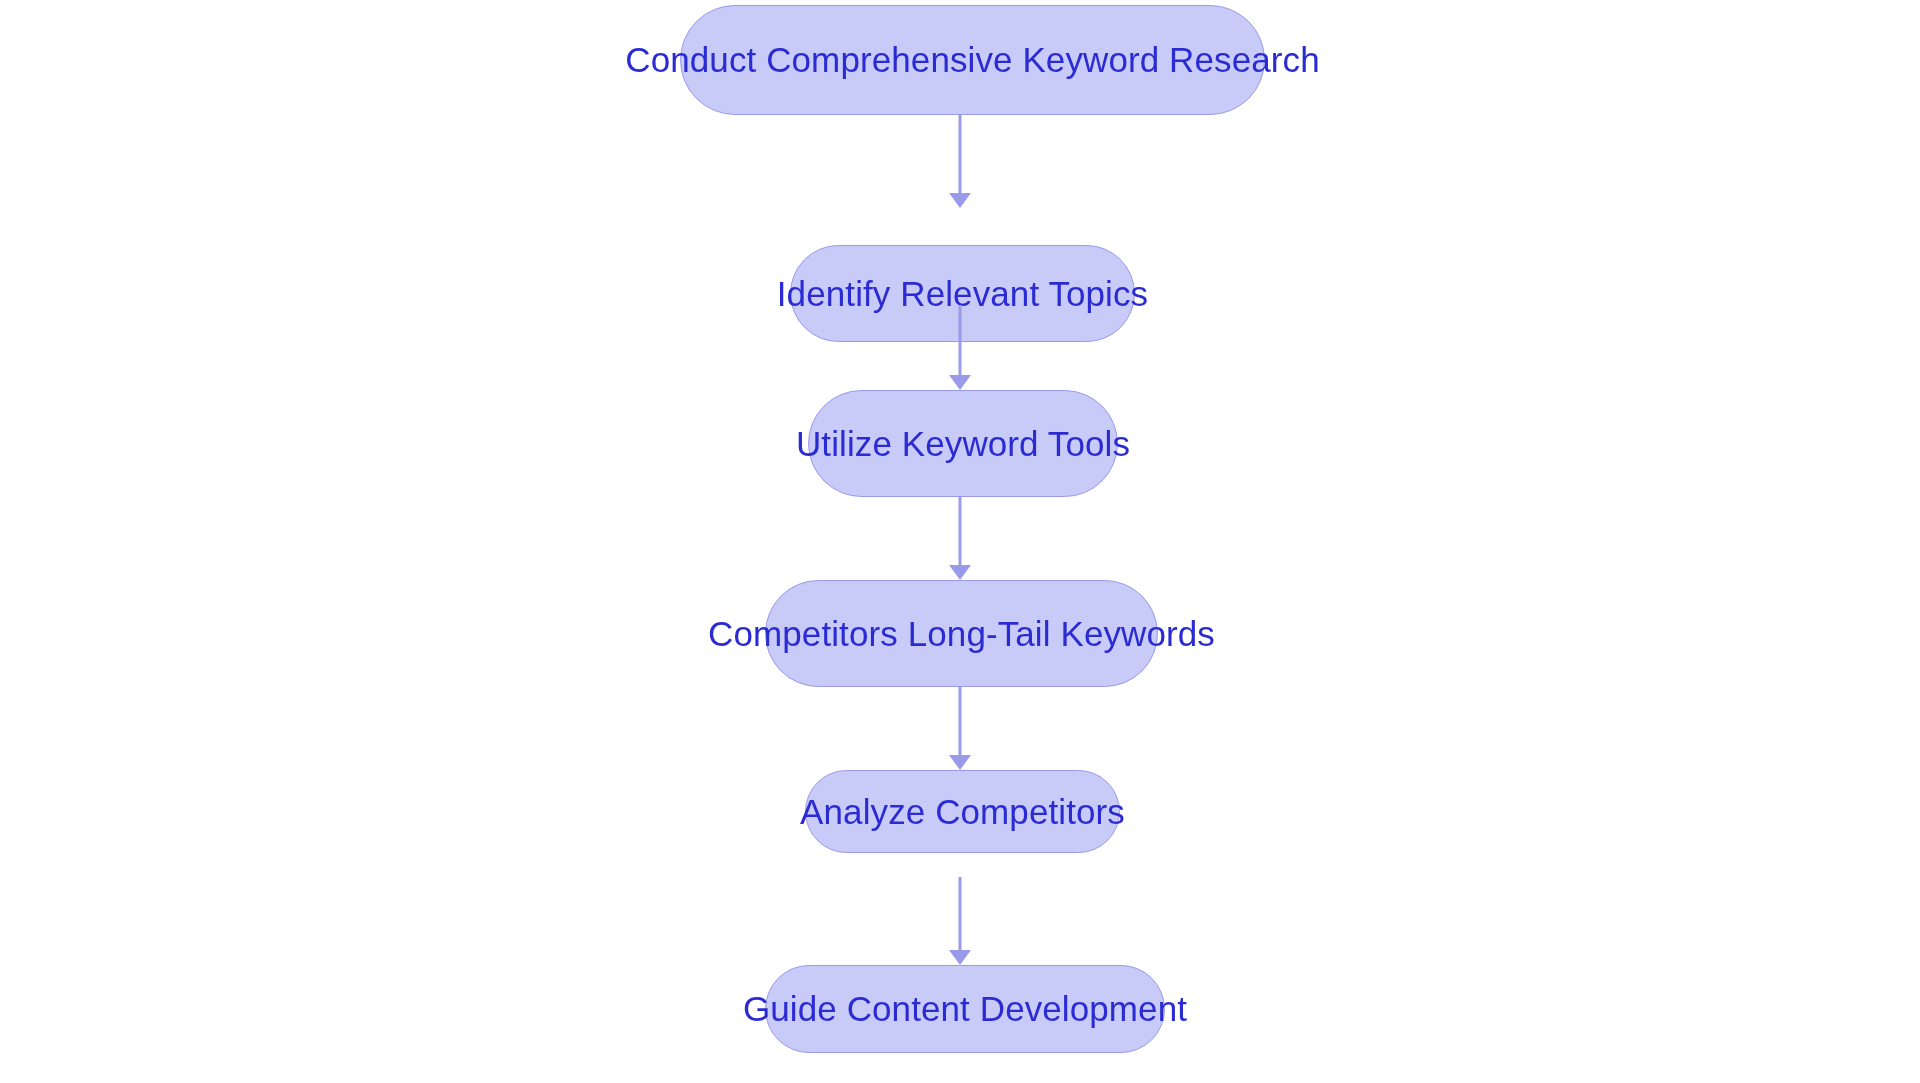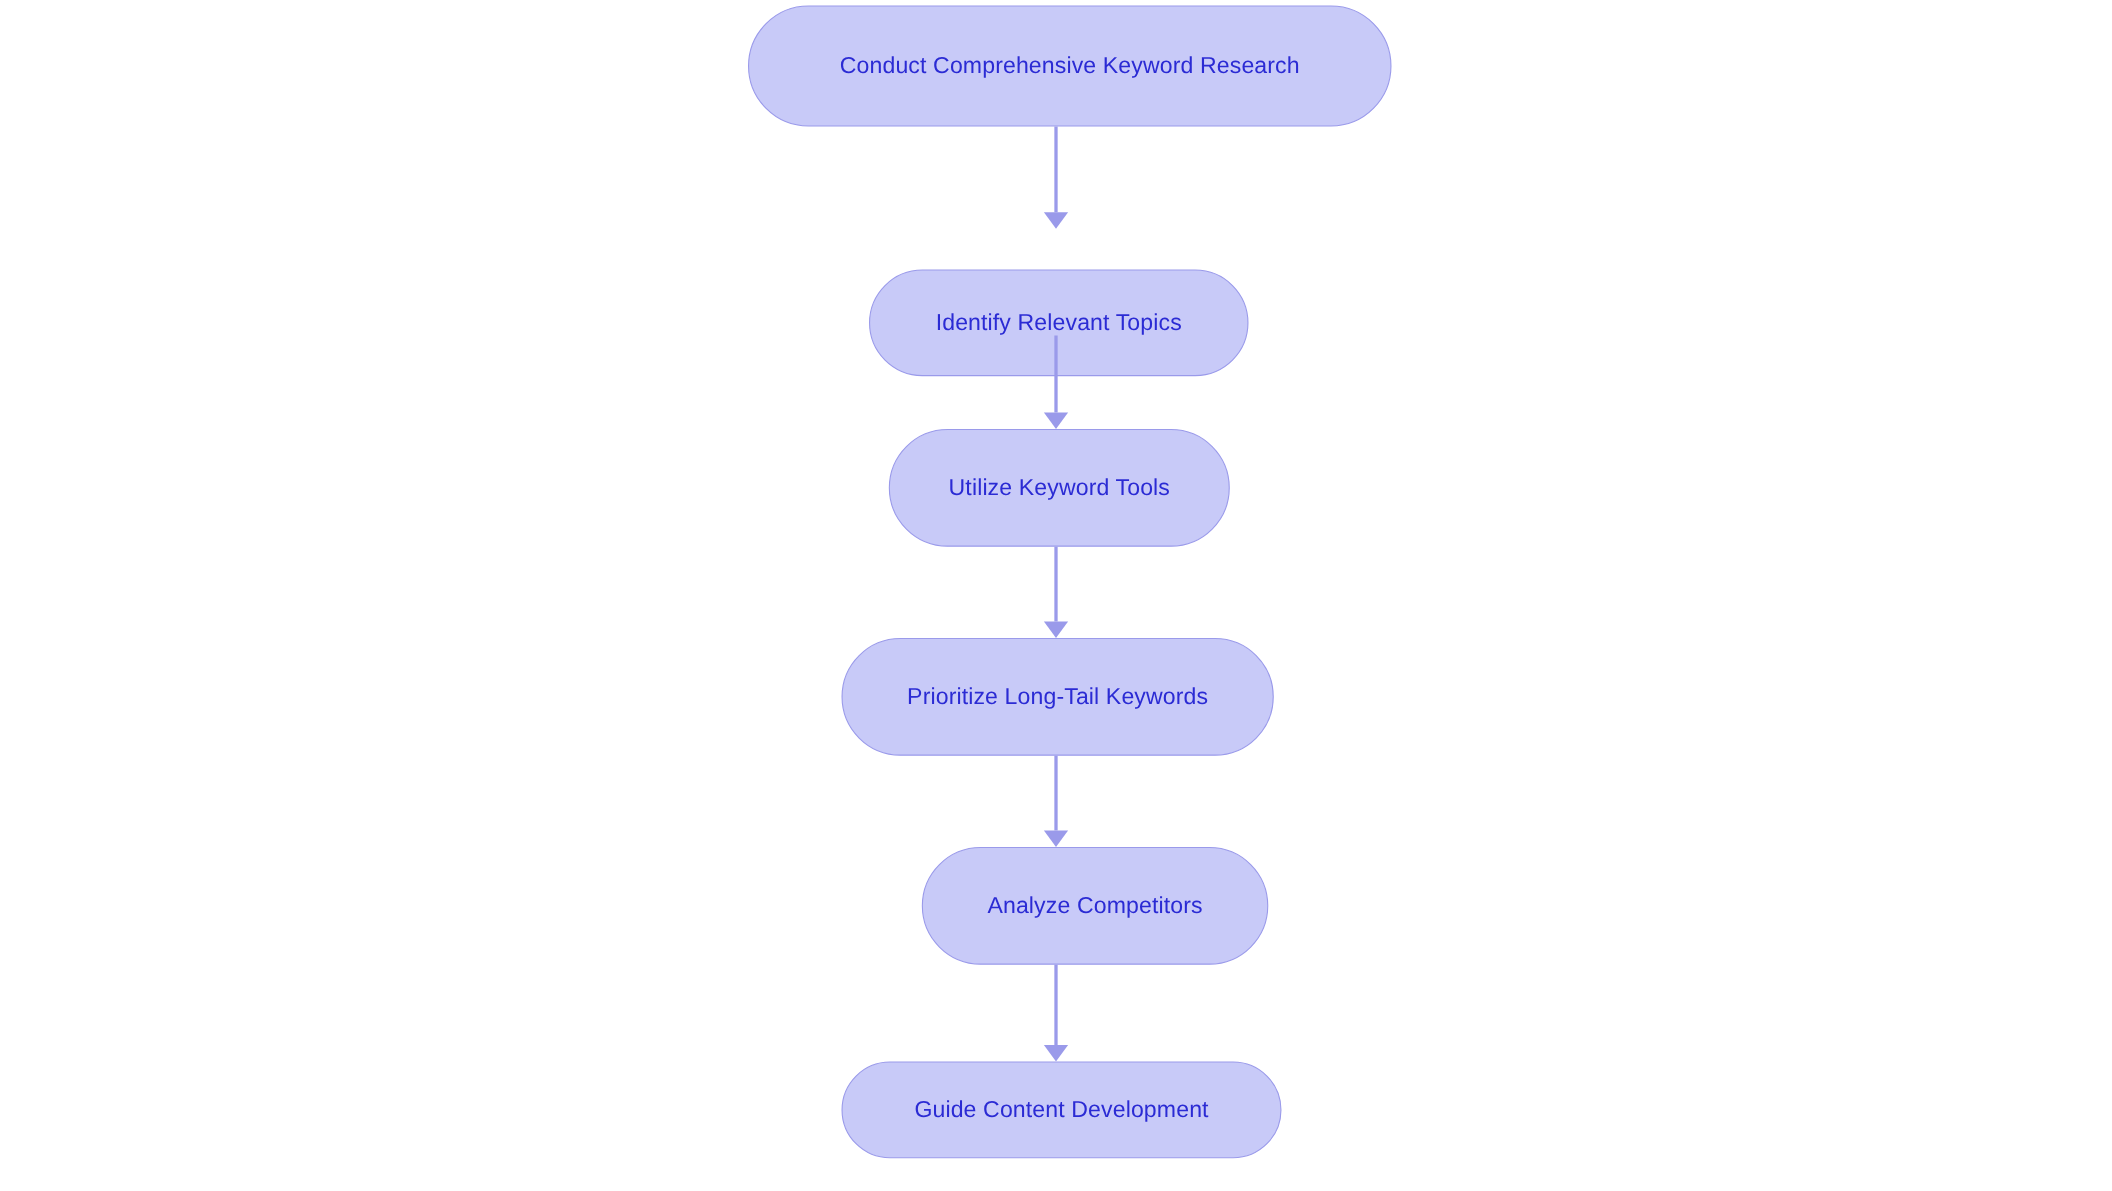--- a/index.html
+++ b/index.html
@@ -30,21 +30,21 @@
     border-radius: 999px;
     display: flex;
     align-items: center;
     justify-content: center;
     text-align: center;
   }
 
   .flow-node .node-label {
     color: #2b2bd4;
     font-family: "Liberation Sans", sans-serif;
-    font-size: 21px;
+    font-size: 35px;
     font-weight: 400;
     letter-spacing: 0.1px;
     line-height: 1.2;
     white-space: nowrap;
     user-select: none;
   }
 
   
   .flow-connector {
     position: absolute;
@@ -97,29 +97,29 @@
   <div class="flow-node" style="left:808px; top:390px; width:310px; height:107px;">
     <span class="node-label">Utilize Keyword Tools</span>
   </div>
 
   <div class="flow-connector" style="left:947px; top:497px; height:83px;">
     <div class="shaft" style="height:68px;"></div>
     <div class="arrowhead"></div>
   </div>
 
   <div class="flow-node" style="left:765px; top:580px; width:393px; height:107px;">
-    <span class="node-label">Prioritize Long-Tail Keywords</span>
+    <span class="node-label">Competitors Long-Tail Keywords</span>
   </div>
 
   <div class="flow-connector" style="left:947px; top:687px; height:83px;">
     <div class="shaft" style="height:68px;"></div>
     <div class="arrowhead"></div>
   </div>
 
-  <div class="flow-node" style="left:838px; top:770px; width:315px; height:107px;text-align:center;">
+  <div class="flow-node" style="left:805px; top:770px; width:315px; height:83px;text-align:center;">
     <span class="node-label">Analyze Competitors</span>
   </div>
 
   <div class="flow-connector" style="left:947px; top:877px; height:88px;">
     <div class="shaft" style="height:73px;"></div>
     <div class="arrowhead"></div>
   </div>
 
   <div class="flow-node" style="left:765px; top:965px; width:400px; height:88px;">
     <span class="node-label">Guide Content Development</span>

